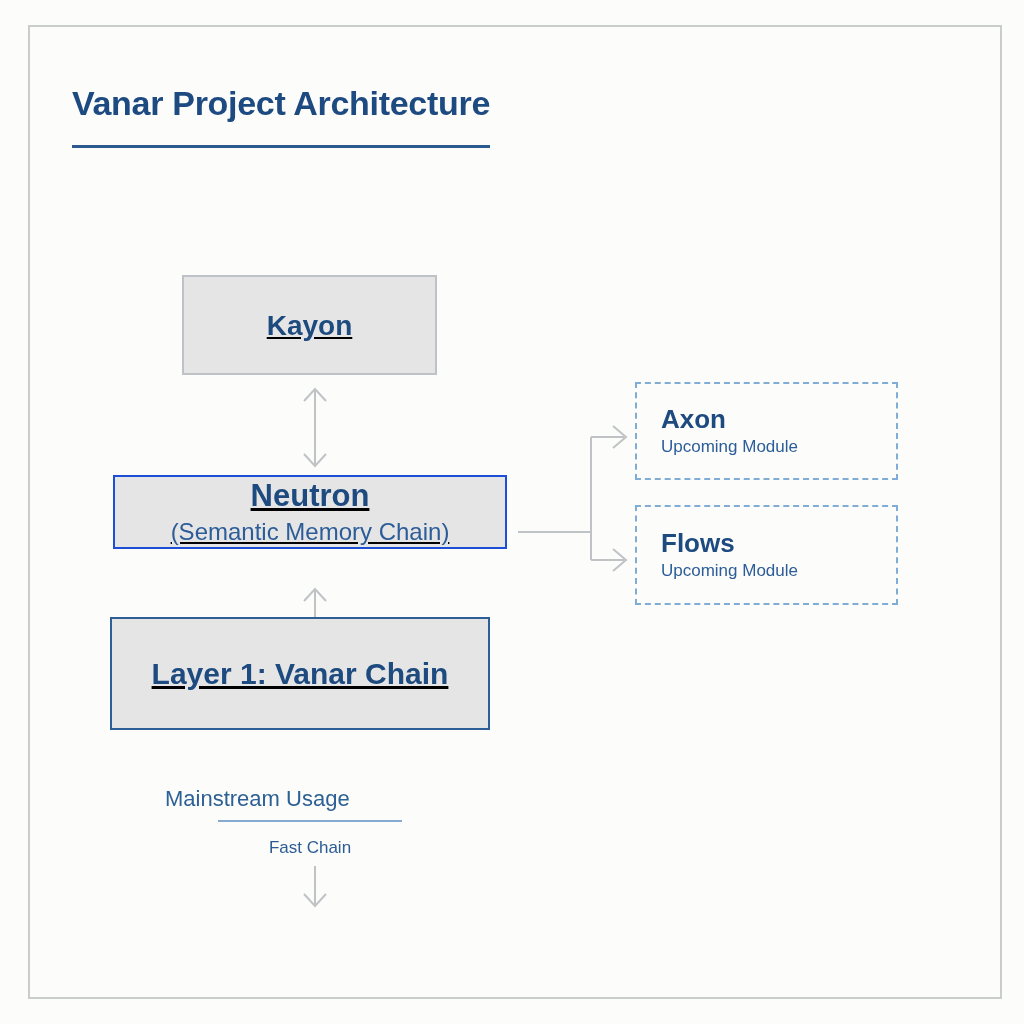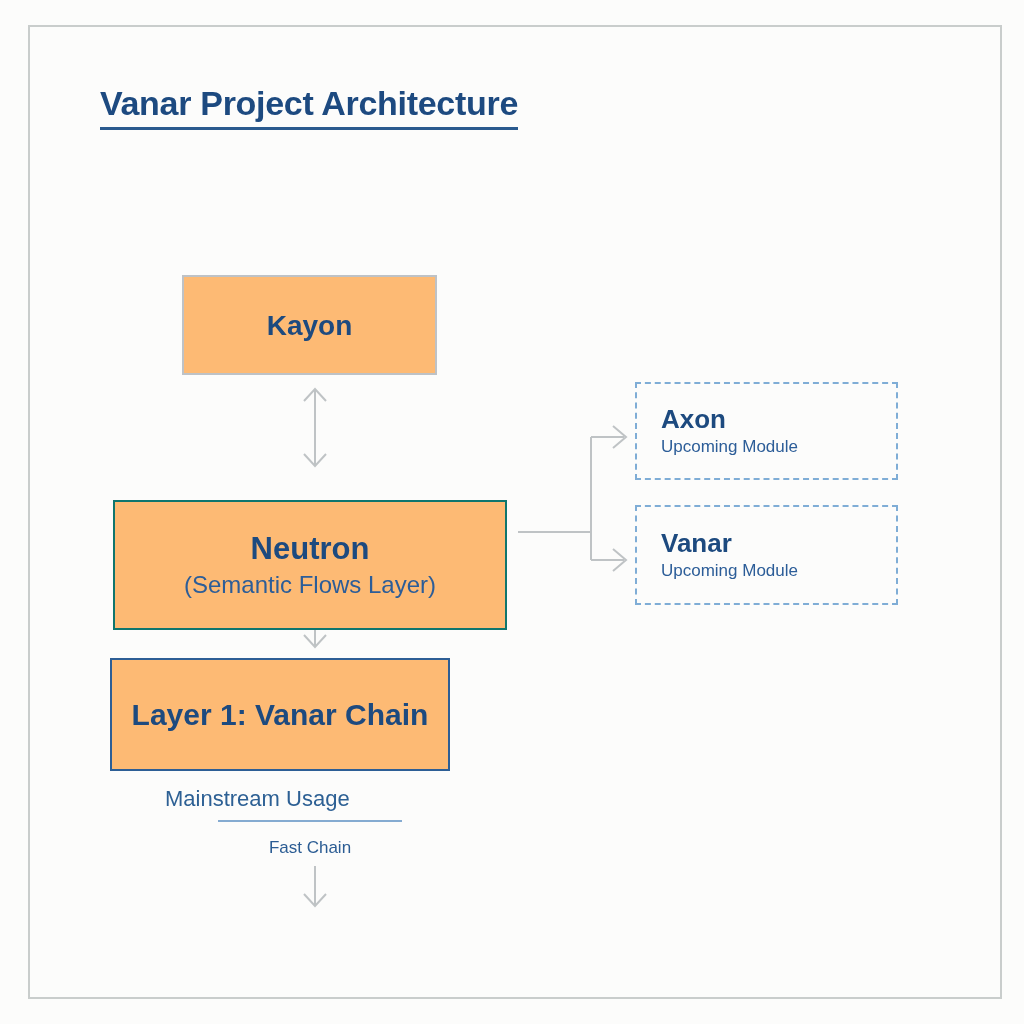--- a/index.html
+++ b/index.html
@@ -10,41 +10,41 @@
     font-family:"Liberation Sans", sans-serif;
     overflow:hidden;
   }
   #frame{
     position:absolute;left:28px;top:25px;width:974px;height:974px;
     border:2px solid #c9cdcc;
     box-sizing:border-box;
     pointer-events:none;
   }
   #title{
-    position:absolute;left:100px;top:84px;
+    position:absolute;left:72px;top:84px;
     font-size:34px;font-weight:bold;color:#1d4a80;
     letter-spacing:-0.3px;
-    padding-bottom:4px;
+    padding-bottom:22px;
     border-bottom:3px solid #2a5a8e;
     display:inline-block;
   }
   .node{
-    position:absolute;background:#fdba74;
+    position:absolute;background:#e5e5e5;
     display:flex;flex-direction:column;justify-content:center;align-items:center;
-    box-sizing:border-box;text-align:center;
+    box-sizing:border-box;text-align:center;text-decoration:underline;
   }
   .node .name{font-weight:bold;color:#1d4a7f;line-height:1.25;}
   .node .subtitle{color:#2c5d98;line-height:1.3;}
   #node-kayon{left:182px;top:275px;width:255px;height:100px;border:2px solid #bec2c6;}
   #node-kayon .name{font-size:28px;}
   #node-kayon .subtitle{font-size:22px;}
-  #node-neutron{left:113px;top:500px;width:394px;height:130px;border:2px solid #0f766e;}
+  #node-neutron{left:113px;top:475px;width:394px;height:74px;border:2px solid #1d4ed8;}
   #node-neutron .name{font-size:31px;}
   #node-neutron .subtitle{font-size:24px;}
-  #node-layer1{left:110px;top:658px;width:340px;height:113px;border:2px solid #2d5e95;}
+  #node-layer1{left:110px;top:617px;width:380px;height:113px;border:2px solid #2d5e95;}
   #node-layer1 .name{font-size:30px;}
   #node-layer1 .subtitle{font-size:27px;}
   .module{
     position:absolute;width:263px;box-sizing:border-box;
     border:2px dashed #7fadd6;background:transparent;
     display:flex;flex-direction:column;justify-content:center;
     align-items:flex-start;padding-left:24px;text-align:left;
   }
   .module .name{font-weight:bold;color:#1d4a7f;font-size:26px;line-height:1.3;}
   .module .subtitle{color:#2c5d98;font-size:17px;line-height:1.35;}
@@ -98,34 +98,34 @@
       <polyline points="304,894 315,906 326,894"></polyline>
     </g>
   </svg>
 
   <div class="node" id="node-kayon">
     <div class="name">Kayon</div>
   </div>
 
   <div class="node" id="node-neutron">
     <div class="name">Neutron</div>
-    <div class="subtitle">(Semantic Flows Layer)</div>
+    <div class="subtitle">(Semantic Memory Chain)</div>
   </div>
 
   <div class="node" id="node-layer1">
     <div class="name">Layer 1: Vanar Chain</div>
   </div>
 
   <div class="module" id="node-axon">
     <div class="name">Axon</div>
     <div class="subtitle">Upcoming Module</div>
   </div>
 
   <div class="module" id="node-flows">
-    <div class="name">Vanar</div>
+    <div class="name">Flows</div>
     <div class="subtitle">Upcoming Module</div>
   </div>
 
   <div id="footer-labels">Mainstream Usage</div>
   <div id="footer-divider"></div>
   <div id="footer-bottom">Fast Chain</div>
 
 </div>
 
 </body></html>

